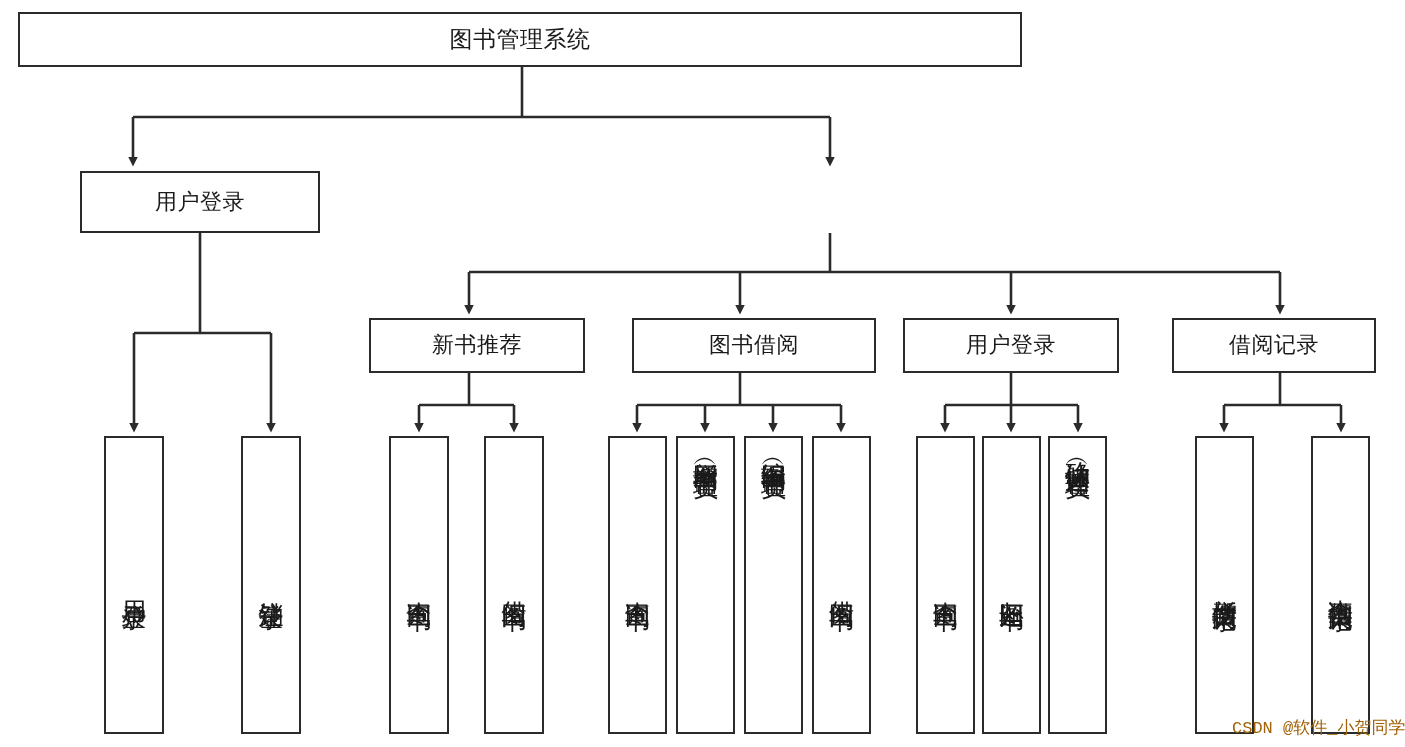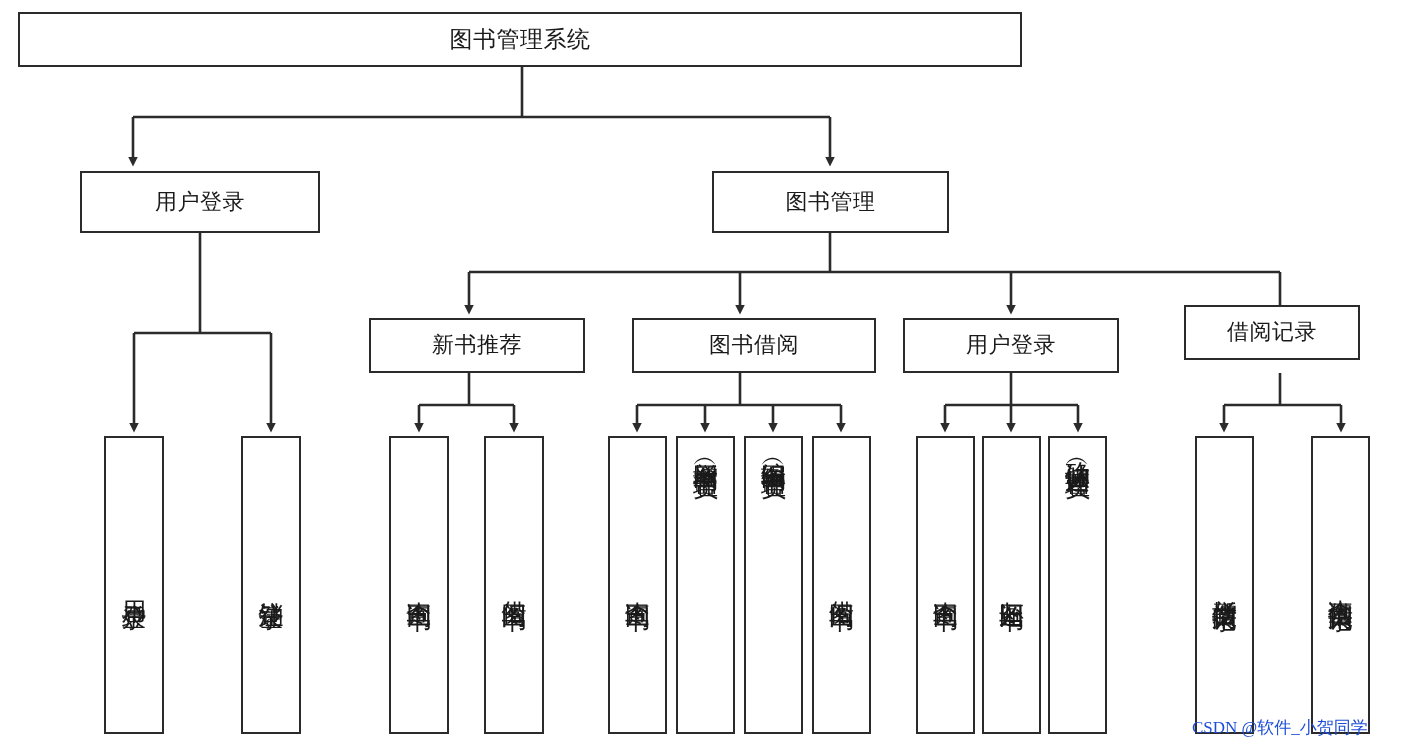--- a/index.html
+++ b/index.html
@@ -64,25 +64,26 @@
     line-height: 1.0;
     letter-spacing: 2px;
     margin: 0 auto;
   }
   .node.vert.centered {
     align-items: center;
     padding-top: 0;
   }
   .watermark {
     position: absolute;
-    color: #1d4ed8;
+    color: #a16207;
     font-size: 17px;
     white-space: nowrap;
     z-index: 5;
-    font-family: Liberation Serif, serif;
+    font-family: Liberation Mono, monospace;
+    margin-left: 40px;
   }
 </style>
 </head>
 <body>
 
 <div id="canvas">
 
   <svg id="edges" viewBox="0 0 1405 747" width="1405" height="747">
     <defs>
       <marker id="arrow" markerWidth="11" markerHeight="11" refX="1.5" refY="5" orient="auto" markerUnits="userSpaceOnUse">
@@ -134,37 +135,34 @@
   </svg>
 
   <div class="node horiz root" style="left:18px; top:12px; width:1004px; height:55px;">
     <span class="label">图书管理系统</span>
   </div>
 
   <div class="node horiz" style="left:80px; top:171px; width:240px; height:62px;">
     <span class="label">用户登录</span>
   </div>
 
-  <div class="node horiz" style="left:712px; top:171px; width:237px; height:62px;">
-    <span class="label">图书管理</span>
-  </div>
 
   <div class="node horiz" style="left:369px; top:318px; width:216px; height:55px;">
     <span class="label">新书推荐</span>
   </div>
 
   <div class="node horiz" style="left:632px; top:318px; width:244px; height:55px;">
     <span class="label">图书借阅</span>
   </div>
 
   <div class="node horiz" style="left:903px; top:318px; width:216px; height:55px;">
     <span class="label">用户登录</span>
   </div>
 
-  <div class="node horiz" style="left:1172px; top:305px; width:176px; height:55px;margin-left:12px;">
+  <div class="node horiz" style="left:1172px; top:318px; width:204px; height:55px;">
     <span class="label">借阅记录</span>
   </div>
 
   <div class="node vert centered" style="left:104px; top:436px; width:60px; height:298px;">
     <span class="label">用户登录</span>
   </div>
 
   <div class="node vert centered" style="left:241px; top:436px; width:60px; height:298px;">
     <span class="label">注销登录</span>
   </div>

